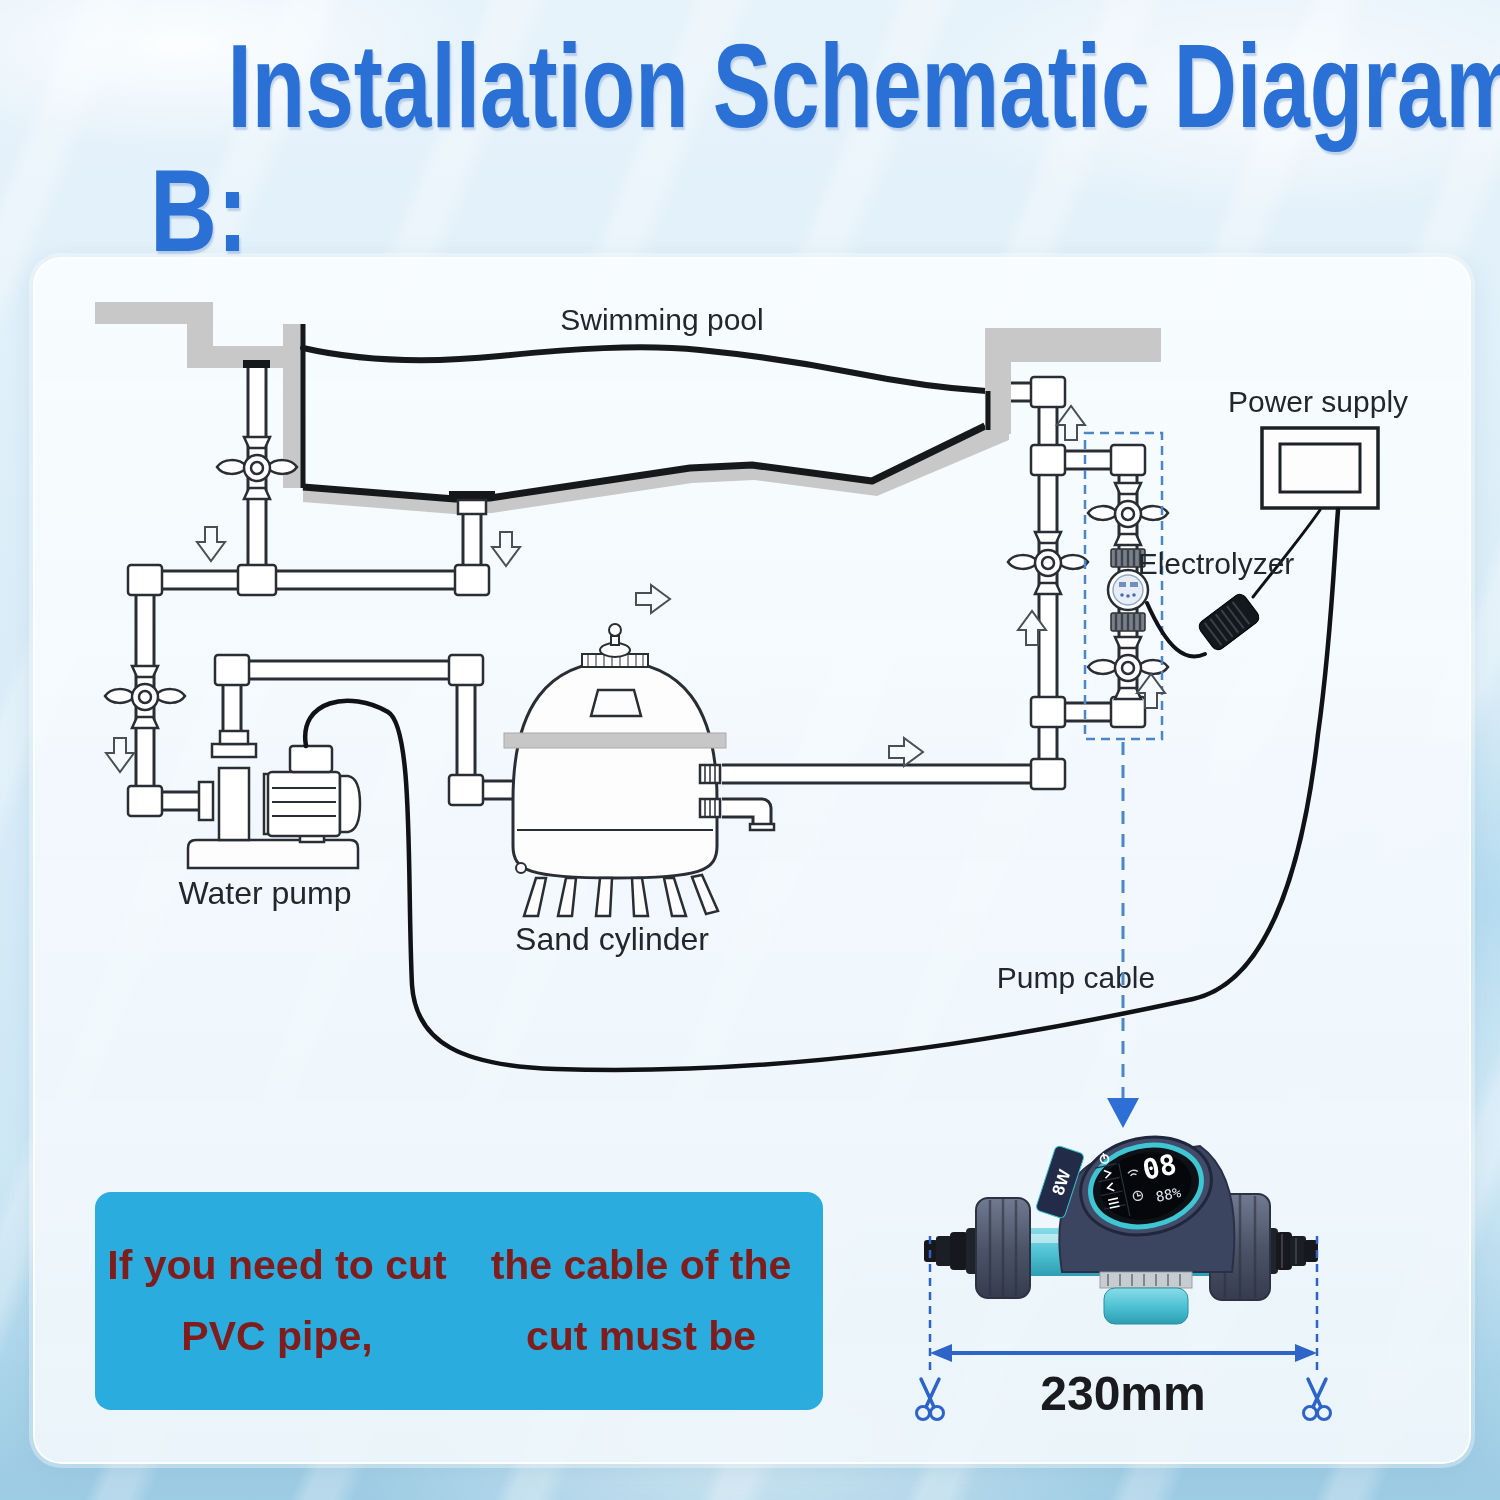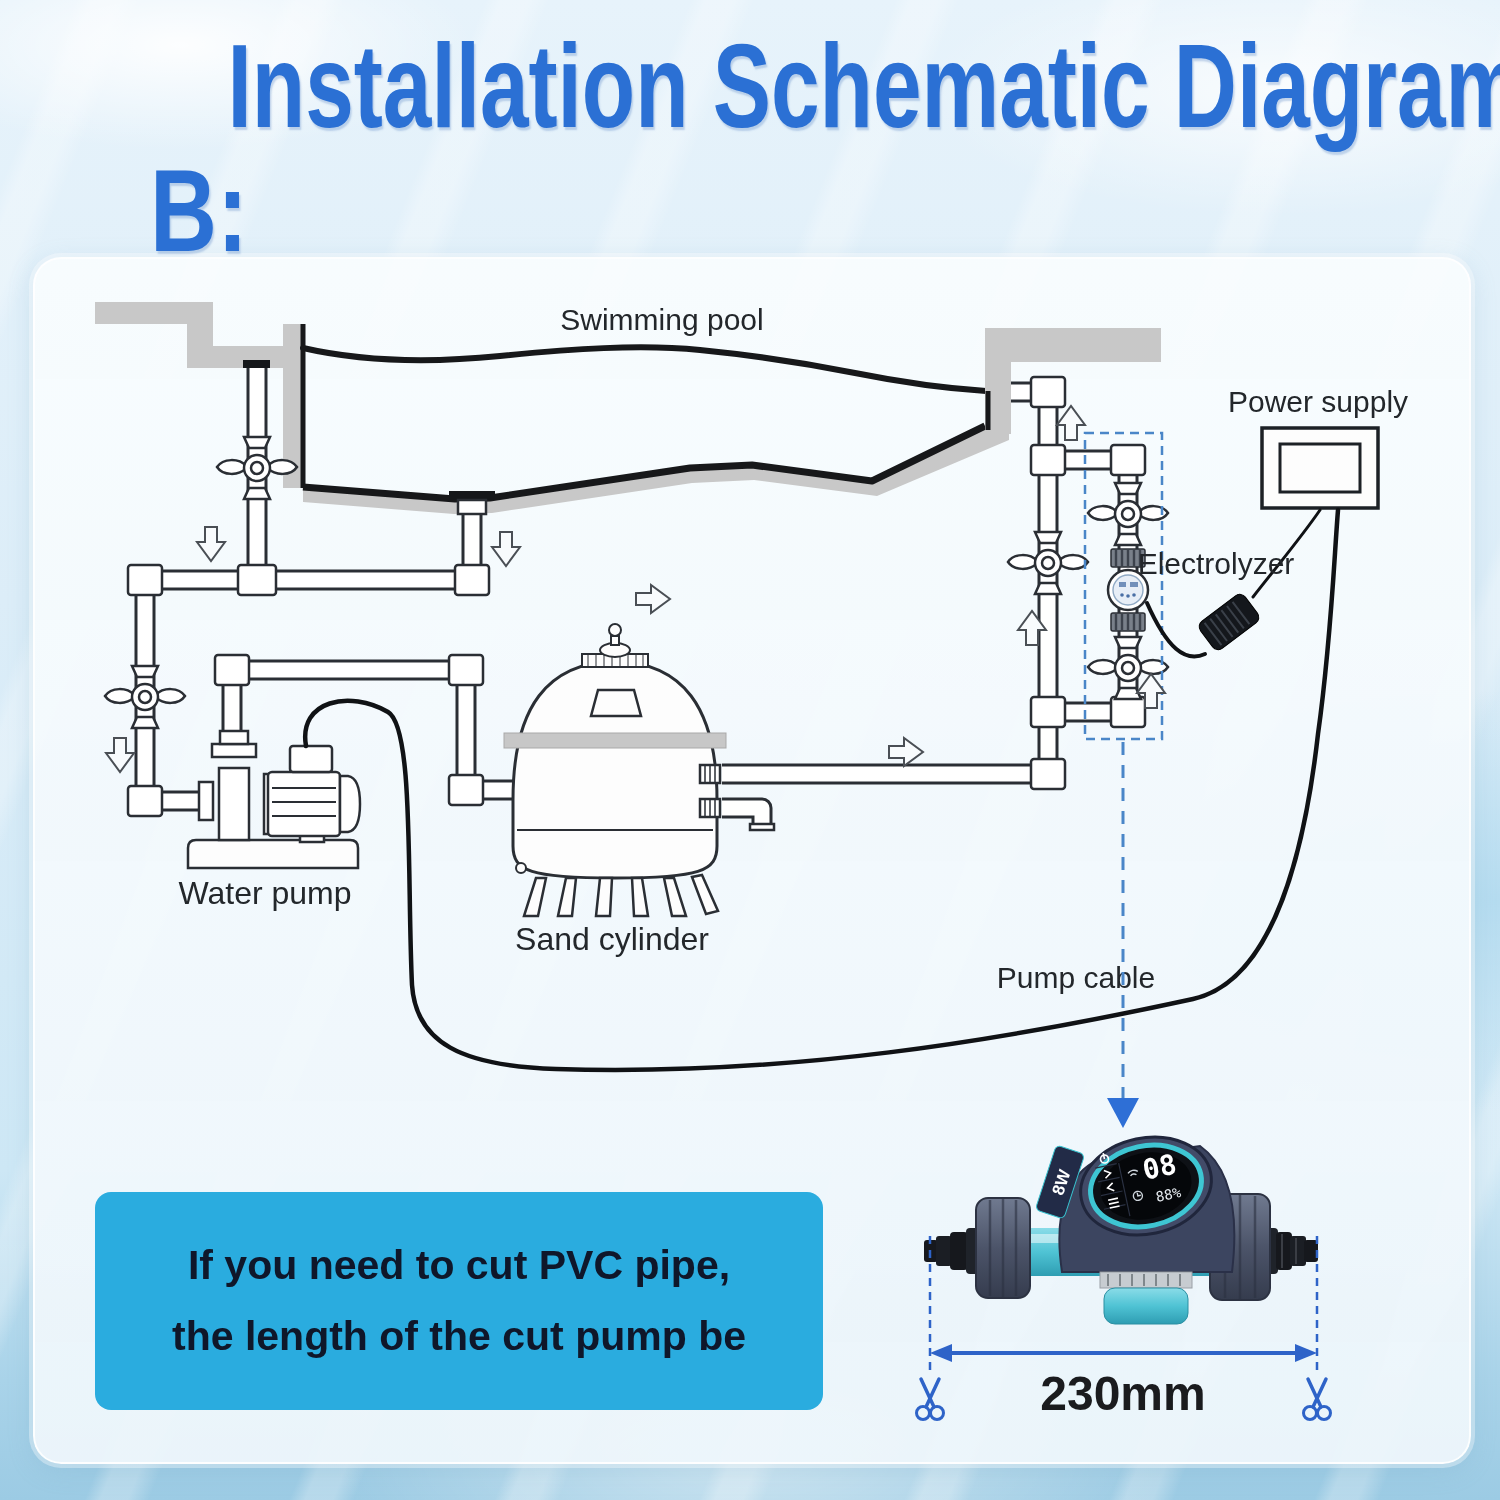--- a/index.html
+++ b/index.html
@@ -24,22 +24,22 @@
   .title{
     position:absolute;top:26px;left:0;width:1500px;text-align:left;
     color:#2b70d4;font-weight:bold;line-height:1.02;
     text-shadow:2px 3px 2px rgba(110,150,205,.38);
   }
   .title .t1{display:inline-block;font-size:118px;letter-spacing:0px;transform:scaleX(.74);transform-origin:50% 50%;white-space:nowrap;}
   .title .t2{display:block;font-size:116px;margin-top:6px;transform:scaleX(.8);}
   .infobox{
     position:absolute;left:95px;top:1192px;width:728px;height:218px;
     background:#2aacdf;border-radius:16px;
-    display:flex;flex-direction:column;justify-content:center;align-items:center;
-    color:#0f172a;font-size:41px;font-weight:bold;line-height:71px;text-align:center;
+    display:flex;flex-direction:row;justify-content:center;align-items:center;
+    color:#7f1d1d;font-size:41px;font-weight:bold;line-height:71px;text-align:center;
   }
   svg.scene{position:absolute;left:0;top:0;}
   .lbl{font-family:"Liberation Sans",sans-serif;font-size:30px;fill:#23272b;}
   .lbl-lg{font-family:"Liberation Sans",sans-serif;font-size:32px;fill:#23272b;}
   .po{fill:none;stroke:#2a2e34;stroke-width:21;stroke-linejoin:round;}
   .pi{fill:none;stroke:#ffffff;stroke-width:15;stroke-linejoin:round;}
   .fit{fill:#ffffff;stroke:#2a2e34;stroke-width:2.5;}
   .valve *{fill:#ffffff;stroke:#2a2e34;stroke-width:2.5;}
   .arrow{fill:#f8fbfd;stroke:#4a4f55;stroke-width:2;}
   .blk{fill:none;stroke:#17181a;}
@@ -327,14 +327,14 @@
       <path stroke-width="3.5" d="M-9,-18 L4,10 M9,-18 L-4,10"></path>
       <circle cx="-7" cy="16" r="6.5" stroke-width="3"></circle>
         <circle cx="7" cy="16" r="6.5" stroke-width="3"></circle>
     </g>
     <text x="1123" y="1410" text-anchor="middle" font-size="48" font-weight="bold" fill="#1a1b1e" font-family="Liberation Sans, sans-serif">230mm</text>
   </g>
 </svg>
 
 <div class="infobox">
   <span>If you need to cut PVC pipe,</span>
-  <span>the length of the cut pump be</span>
+  <span>the cable of the cut must be</span>
 </div>
 
 </body></html>

